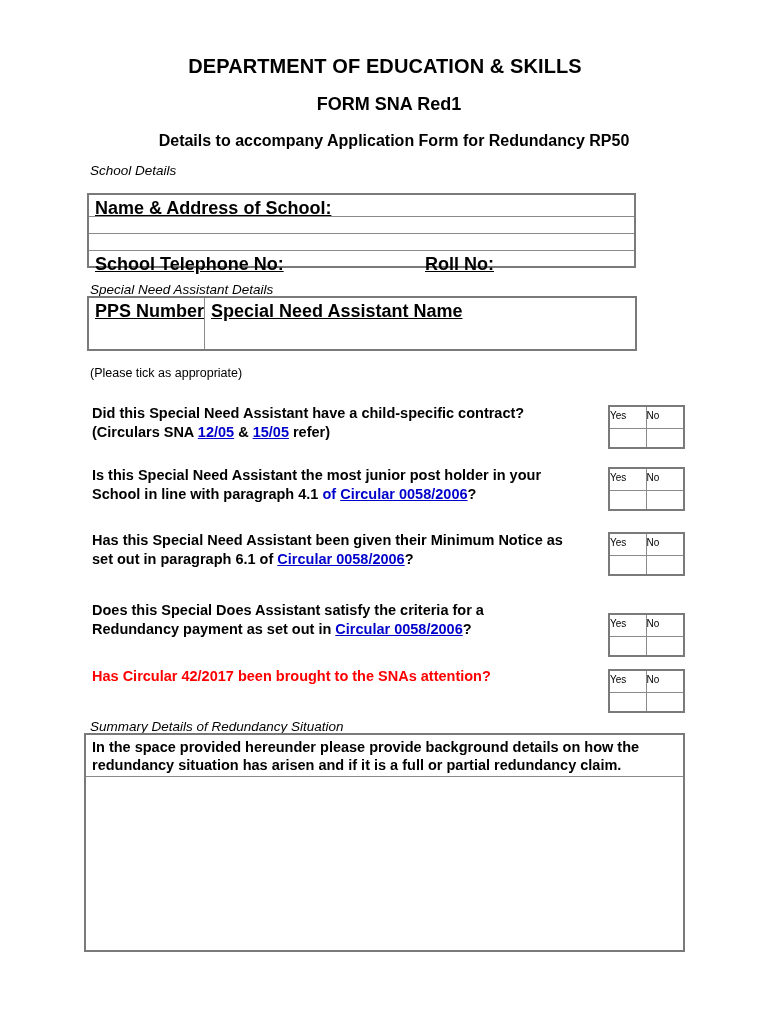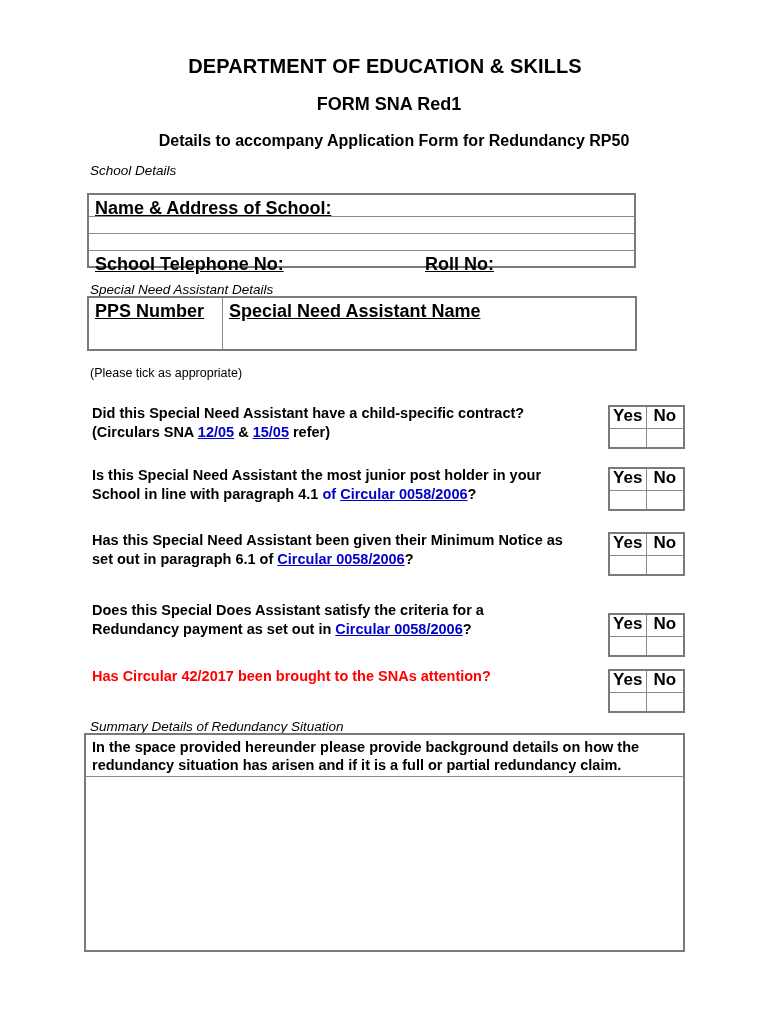--- a/index.html
+++ b/index.html
@@ -109,21 +109,21 @@
     top: 296px;
     width: 550px;
     height: 55px;
   }
   #sna-table .sna-row {
     display: flex;
     height: 100%;
     box-sizing: border-box;
   }
   #sna-table .col-pps {
-    width: 134px;
+    width: 116px;
     border-right: 1px solid #8a8a8a;
     box-sizing: border-box;
   }
   #sna-table .col-name {
     flex: 1;
     box-sizing: border-box;
   }
 
   
   .tick-note {
@@ -170,24 +170,24 @@
   .yesno .yn-head,
   .yesno .yn-body {
     display: flex;
     box-sizing: border-box;
   }
   .yesno .yn-head { height: 21px; }
   .yesno .yn-body { height: 19px; border-top: 1px solid #8a8a8a; }
   .yesno .yn-cell {
     width: 50%;
     box-sizing: border-box;
-    font-size: 17px;
-    font-weight: bold;
+    font-size: 10px;
+    font-weight: normal;
     line-height: 18px;
-    text-align: center;
+    text-align: left;
   }
   .yesno .yn-cell.left { border-right: 1px solid #8a8a8a; }
 
   
   #summary-table {
     left: 84px;
     top: 733px;
     width: 601px;
     height: 219px;
   }

